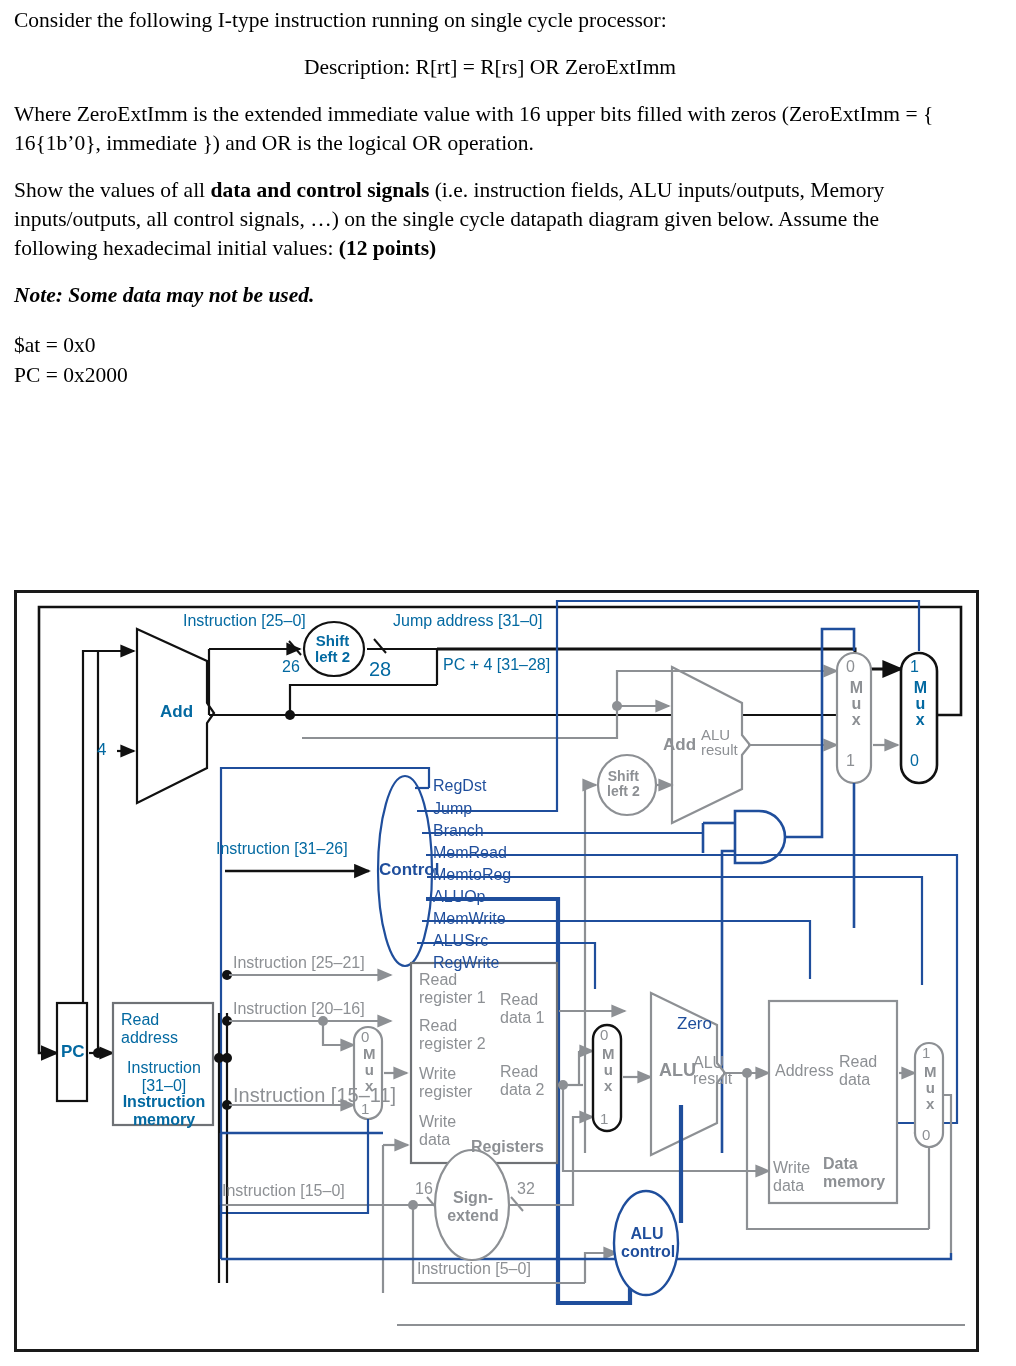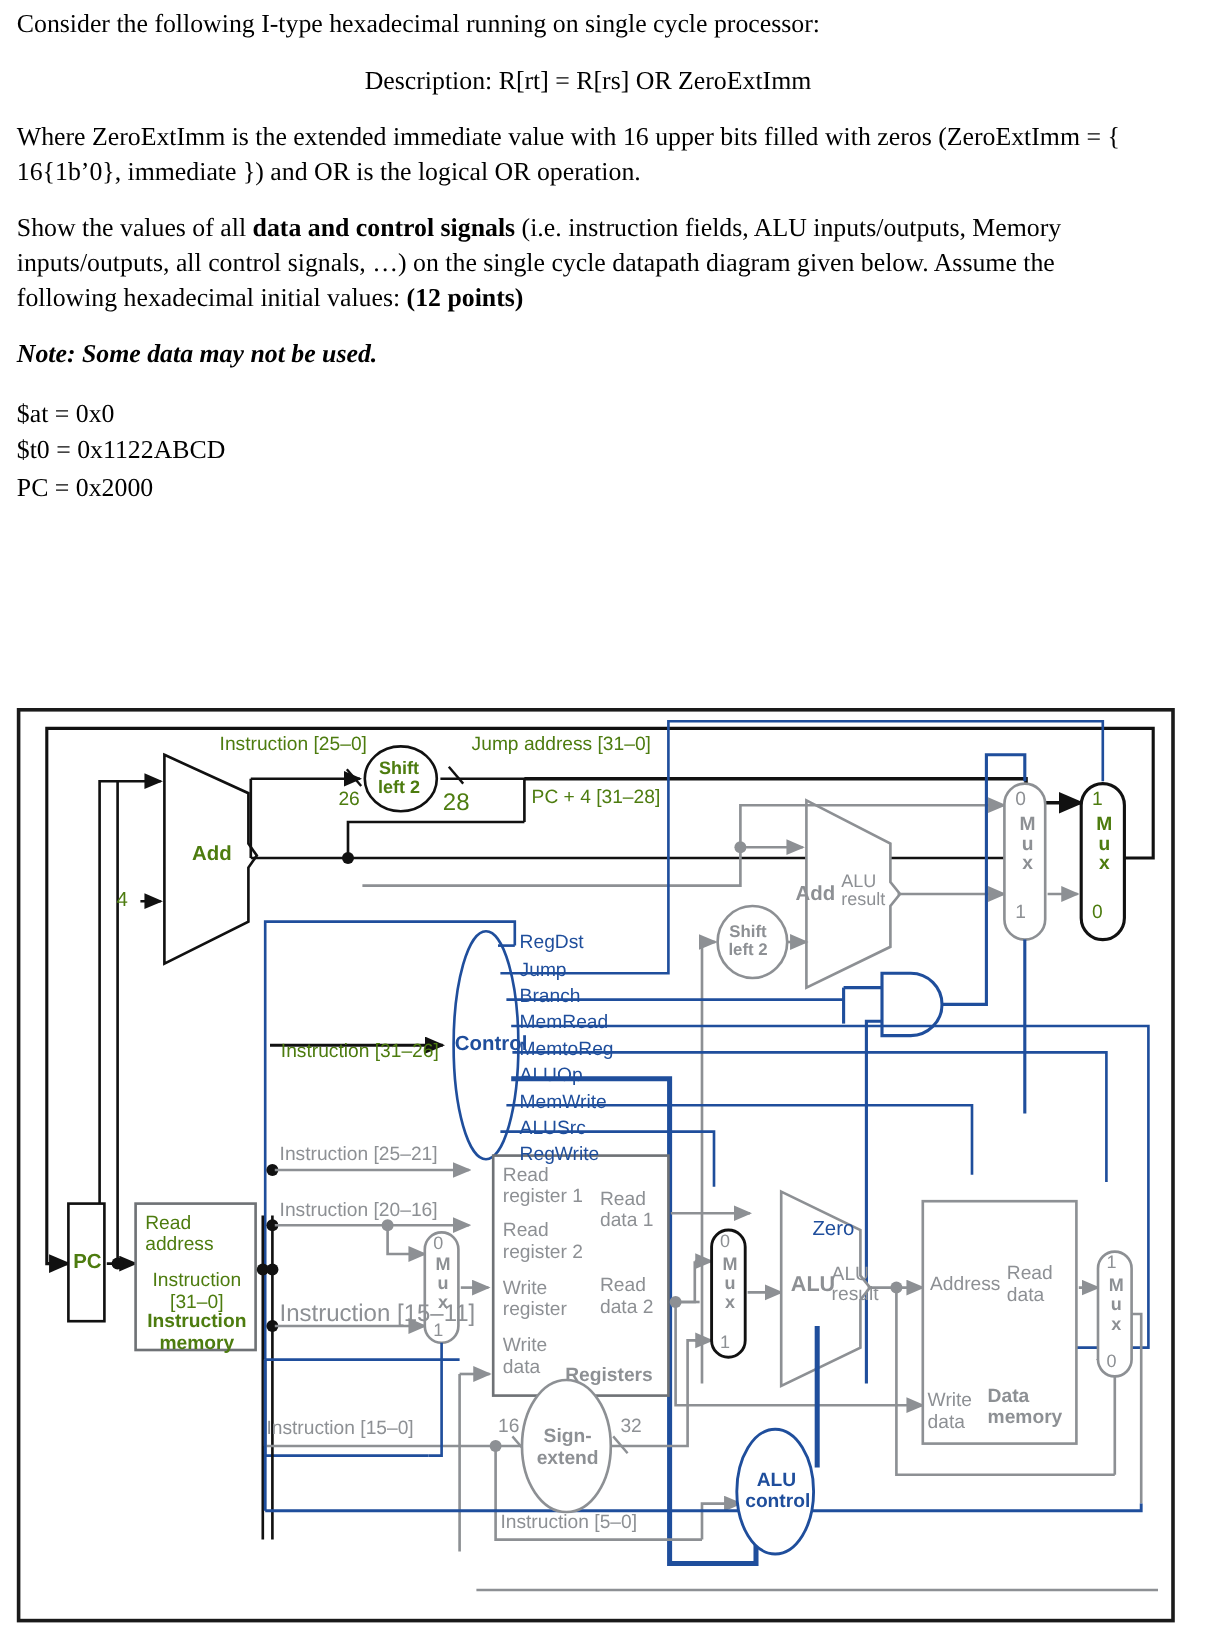--- a/index.html
+++ b/index.html
@@ -33,45 +33,44 @@
     background:#fff;
   }
   #dgsvg{position:absolute;left:0;top:0;}
   .lbl{
     position:absolute;
     font-family:"Liberation Sans", sans-serif;
     white-space:nowrap;
     line-height:1.05;
   }
   .lg{color:#8d9094;}        
-  .dk{color:#4d7c0f;}           
+  .dk{color:#0369a1;}           
   .bl{color:#1F4E9C;}        
   .b{font-weight:bold;}
   .vert{
     writing-mode:vertical-rl;
     text-orientation:upright;
     letter-spacing:-1px;
   }
 </style>
 </head>
 <body>
 
 <div class="prose">
-  <div class="p">Consider the following I-type hexadecimal running on single cycle processor:</div>
+  <div class="p">Consider the following I-type instruction running on single cycle processor:</div>
   <div style="height:18px"></div>
   <div class="p center">Description: R[rt] = R[rs] OR ZeroExtImm</div>
   <div style="height:19px"></div>
   <div class="p">Where ZeroExtImm is the extended immediate value with 16 upper bits filled with zeros (ZeroExtImm = { 16{1b’0}, immediate }) and OR is the logical OR operation.</div>
   <div style="height:19px"></div>
   <div class="p"><span>Show the values of all </span><b>data and control signals</b><span> (i.e. instruction fields, ALU inputs/outputs, Memory inputs/outputs, all control signals, …) on the single cycle datapath diagram given below. Assume the following hexadecimal initial values: </span><b>(12 points)</b></div>
   <div style="height:19px"></div>
   <div class="p"><i class="bi">Note: Some data may not be used.</i></div>
   <div style="height:19px"></div>
   <div class="p mono-vals">$at = 0x0</div>
-  <div class="p mono-vals">$t0 = 0x1122ABCD</div>
   <div class="p mono-vals">PC = 0x2000</div>
 </div>
 
 <div id="diagram">
 
   <svg id="dgsvg" width="959" height="756" viewBox="0 0 959 756">
     <defs>
       <marker id="agry" markerWidth="7" markerHeight="7" refX="6.2" refY="3" orient="auto">
         <path d="M0,0 L7,3 L0,6 z" fill="#8d9094"></path>
       </marker>
@@ -283,21 +282,21 @@
   <div class="lbl bl" style="left:416px;top:185px;font-size:16px;">RegDst</div>
   <div class="lbl bl" style="left:416px;top:208px;font-size:16px;">Jump</div>
   <div class="lbl bl" style="left:416px;top:230px;font-size:16px;">Branch</div>
   <div class="lbl bl" style="left:416px;top:252px;font-size:16px;">MemRead</div>
   <div class="lbl bl" style="left:416px;top:274px;font-size:16px;">MemtoReg</div>
   <div class="lbl bl" style="left:416px;top:296px;font-size:16px;">ALUOp</div>
   <div class="lbl bl" style="left:416px;top:318px;font-size:16px;text-align:right;">MemWrite</div>
   <div class="lbl bl" style="left:416px;top:340px;font-size:16px;">ALUSrc</div>
   <div class="lbl bl" style="left:416px;top:362px;font-size:16px;">RegWrite</div>
 
-  <div class="lbl dk" style="left:217px;top:248px;font-size:16px;margin-top:28px;">Instruction [31–26]</div>
+  <div class="lbl dk" style="left:199px;top:248px;font-size:16px;">Instruction [31–26]</div>
   <div class="lbl bl b" style="left:362px;top:268px;font-size:17px;">Control</div>
 
   <div class="lbl dk b" style="left:44px;top:450px;font-size:17px;">PC</div>
   <div class="lbl dk" style="left:104px;top:418px;font-size:16px;line-height:1.1;">Read<br>address</div>
   <div class="lbl dk" style="left:104px;top:466px;font-size:16px;line-height:1.1;text-align:center;width:86px;">Instruction<br>[31–0]</div>
   <div class="lbl dk b" style="left:104px;top:500px;font-size:16px;line-height:1.1;text-align:center;width:86px;">Instruction<br>memory</div>
 
   <div class="lbl lg" style="left:216px;top:362px;font-size:16px;">Instruction [25–21]</div>
   <div class="lbl lg" style="left:216px;top:408px;font-size:16px;">Instruction [20–16]</div>
   <div class="lbl lg" style="left:216px;top:492px;font-size:20px;">Instruction [15–11]</div>

